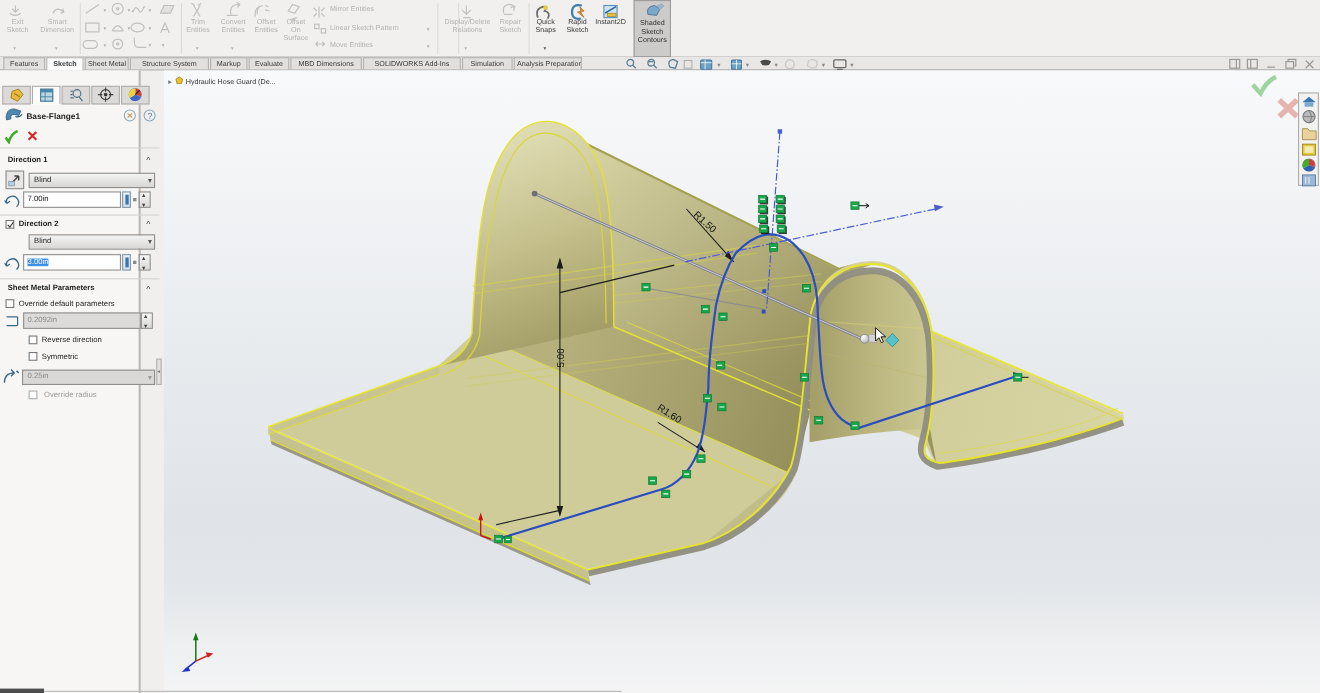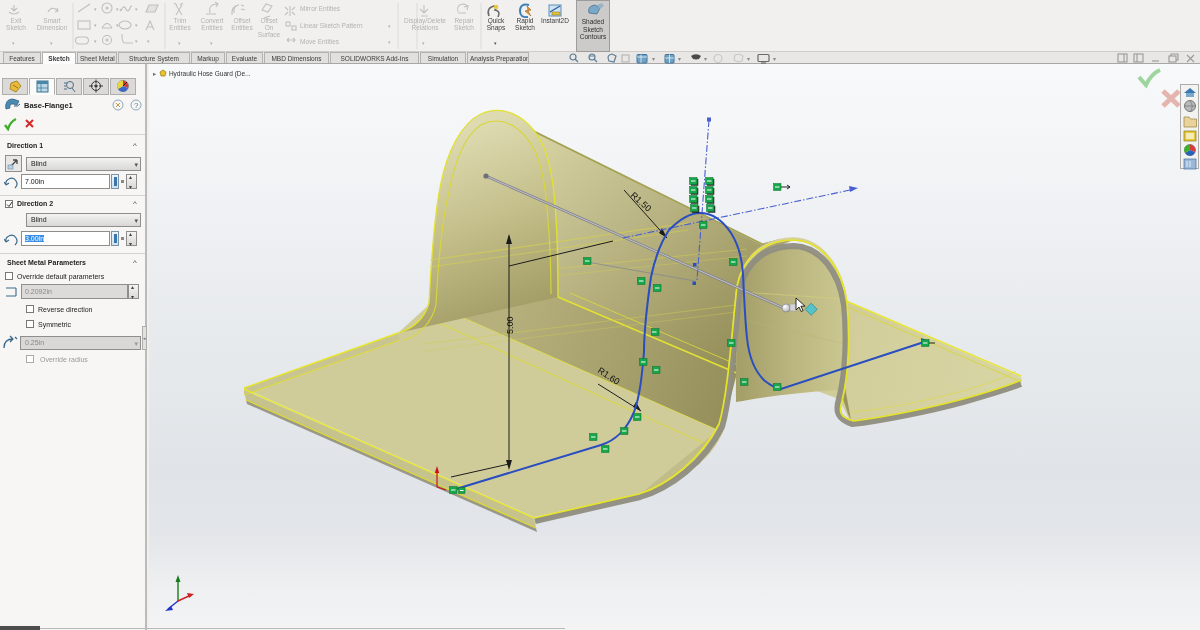--- a/index.html
+++ b/index.html
@@ -13,21 +13,21 @@
 .dArr { position:absolute; font-size:5px; color:#b3b2b0; }
 .rtxt { position:absolute; color:#b3b2b0; font-size:6.5px; line-height:7px; }
 .ctool { color:#4a4a4a; }
 
 
 #tabrow { position:absolute; left:0; top:52px; width:1200px; height:12px; background:#e9e7e5; border-bottom:1px solid #a9a7a5; }
 .tab { position:absolute; top:0; height:11px; background:#e2e0de; border:1px solid #b3b1af; border-bottom:none; font-size:6.5px; color:#3a3a3a; text-align:center; line-height:11px; padding:0 2px; white-space:nowrap; overflow:hidden; }
 .tab.active { background:#fcfcfc; font-weight:bold; height:12px; z-index:2; }
 
 
-#lpanel { position:absolute; left:0; top:64px; width:147px; height:566px; background:#f7f6f5; border-right:2px solid #bdbbb9; }
+#lpanel { position:absolute; left:0; top:64px; width:128px; height:566px; background:#f7f6f5; border-right:2px solid #bdbbb9; }
 .ptab { position:absolute; top:14px; height:17px; width:25px; background:#dcdad8; border:1px solid #b0aeac; }
 .ptab.active { background:#fbfbfa; border-bottom-color:#fbfbfa; }
 .sechead { position:absolute; width:145px; height:13px; font-size:7px; font-weight:bold; color:#222; }
 .chev { position:absolute; right:6px; top:2px; font-size:7px; color:#555; font-weight:normal; }
 .dropdown { position:absolute; height:14px; background:linear-gradient(#f3f3f3,#d8d7d6); border:1px solid #8f8e8d; font-size:7px; color:#222; line-height:12px; padding-left:4px; }
 .dropdown .da { position:absolute; right:2px; top:1px; color:#555; font-size:7px; }
 .inputbox { position:absolute; height:15px; background:#fff; border:1px solid #8f8e8d; font-size:7px; color:#111; line-height:13px; padding-left:3px; }
 .inputdis { background:#dcdbda; color:#8a8988; }
 .cb { position:absolute; width:8px; height:8px; background:#fff; border:1px solid #777; }
 .cb svg { position:absolute; left:0; top:0; }

